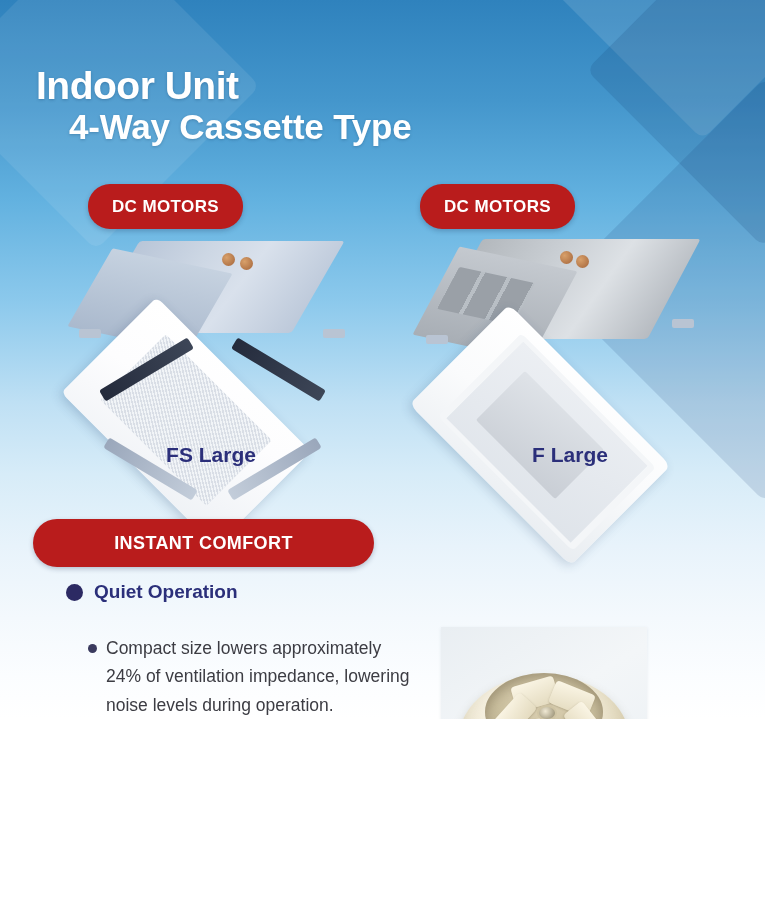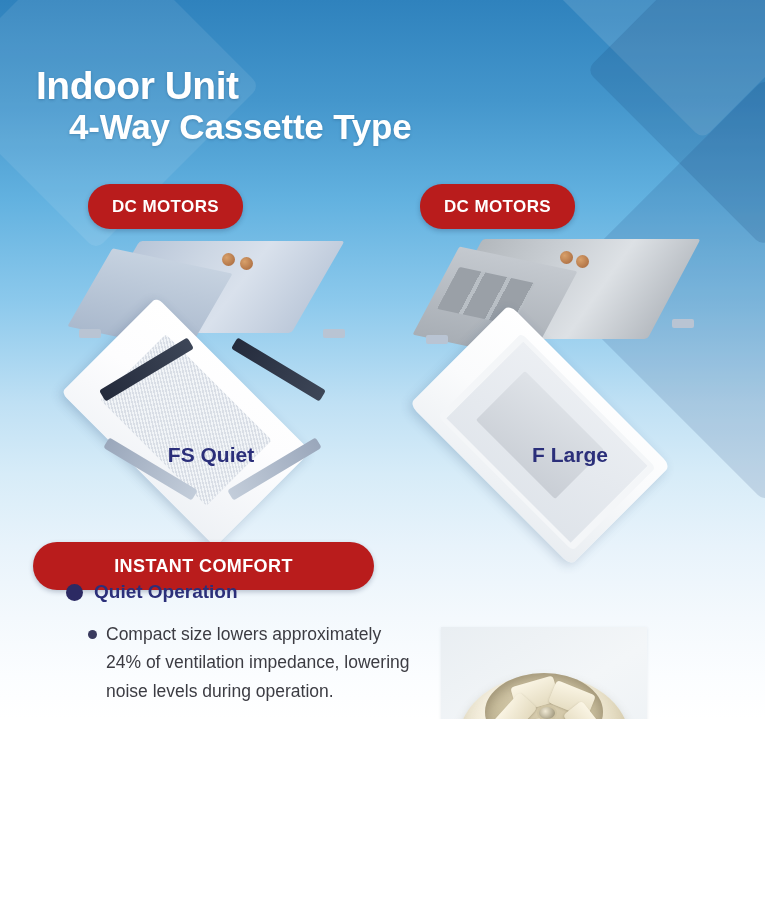--- a/index.html
+++ b/index.html
@@ -51,40 +51,40 @@
   
   .pill{
     position:absolute;display:flex;align-items:center;justify-content:center;
     background:#b91c1c;border-radius:22px;color:#fff;
     font-weight:bold;letter-spacing:.4px;
     box-shadow:0 2px 5px rgba(20,35,70,.25);
   }
   .pill-dc1{left:88px;top:184px;width:155px;height:45px;font-size:17px;}
   .pill-dc2{left:420px;top:184px;width:155px;height:45px;font-size:17px;}
   .pill-comfort{left:33px;top:519px;width:341px;height:48px;
-                border-radius:24px;font-size:18px;margin-top:23px;}
+                border-radius:24px;font-size:18px;}
 
   
   .product{position:absolute;}
   .p1{left:55px;top:235px;width:330px;height:200px;}
   .p2{left:408px;top:235px;width:330px;height:200px;}
   .prod-caption{
     position:absolute;width:330px;text-align:center;
     font-size:21px;font-weight:bold;color:#2b2f7a;
   }
   .c1{left:46px;top:443px;}
   .c2{left:405px;top:443px;}
 
   
   .section-head{position:absolute;left:66px;top:581px;display:flex;align-items:center;gap:11px;}
   .head-dot{width:17px;height:17px;border-radius:50%;background:#2c2a63;flex:none;}
   .head-text{font-size:19px;font-weight:bold;color:#2b2f7a;text-align:center;}
 
   .bullets{position:absolute;left:88px;top:620px;width:325px;}
-  .bullet{display:flex;align-items:flex-start;gap:9px;margin-bottom:6px;}
+  .bullet{display:flex;align-items:flex-start;gap:9px;margin-bottom:6px;margin-top:14px;}
   .bdot{width:9px;height:9px;border-radius:50%;background:#3a3a5e;flex:none;margin-top:10px;}
   .btext{font-size:17.5px;line-height:1.62;color:#3c3c43;}
 
   
   .fan-frame{
     position:absolute;left:441px;top:627px;width:206px;height:221px;
     background:linear-gradient(150deg,#e9eef2 0%,#f3f6f8 40%,#eef2f5 70%,#e6ecf1 100%);
     box-shadow:0 1px 3px rgba(80,100,120,.12);
     overflow:hidden;
   }
@@ -213,21 +213,21 @@
       <div class="bracket" style="left:24px;top:94px;"></div>
       <div class="bracket" style="left:268px;top:94px;"></div>
       <div class="ac-panel"></div>
       <div class="ac-inner"></div>
       <div class="vent vent-lt"></div>
       <div class="vent vent-rt"></div>
       <div class="vent vent-lb"></div>
       <div class="vent vent-rb"></div>
     </div>
   </div>
-  <div class="prod-caption c1">FS Quiet</div>
+  <div class="prod-caption c1">FS Large</div>
 
   <div class="product p2">
     <div class="ac">
       <div class="ac2-body"></div>
       <div class="ac2-side"></div>
       <div class="ac2-slots"></div>
       <div class="ac-pipe" style="left:152px;top:16px;"></div>
       <div class="ac-pipe" style="left:168px;top:20px;"></div>
       <div class="bracket" style="left:18px;top:100px;"></div>
       <div class="bracket" style="left:264px;top:84px;"></div>

